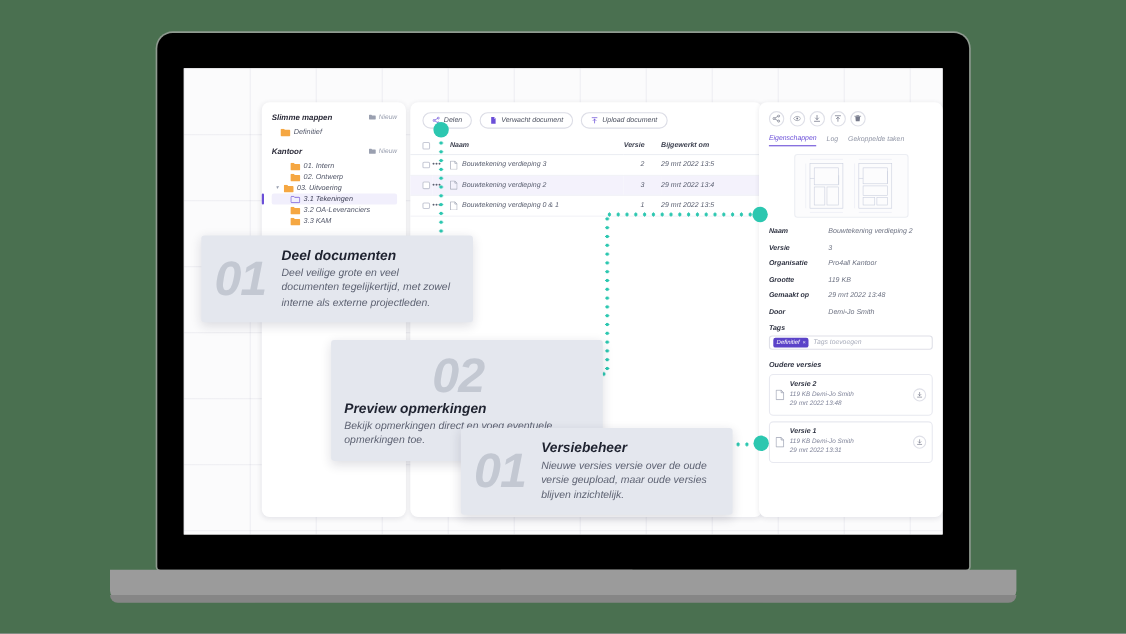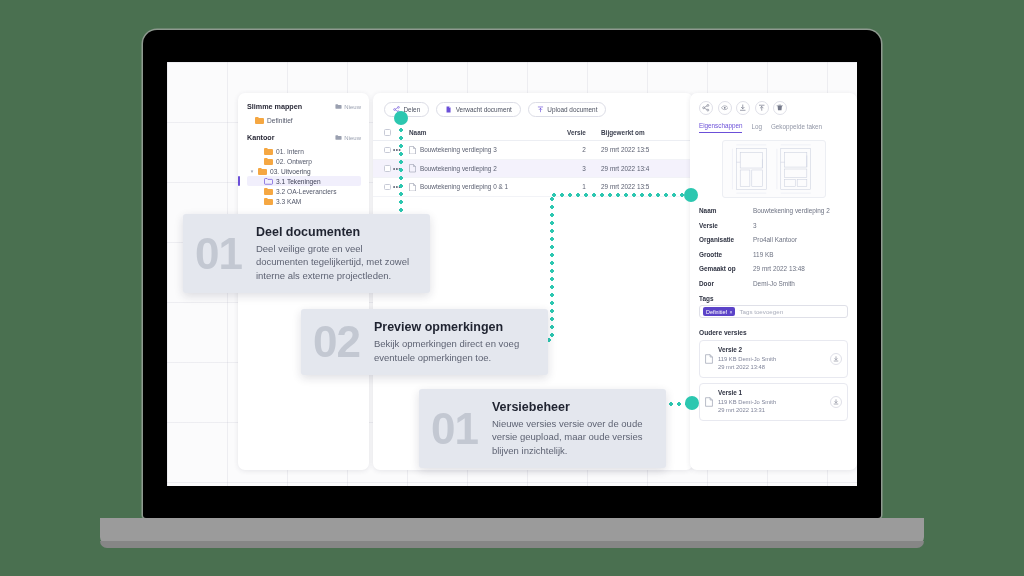--- a/index.html
+++ b/index.html
@@ -5,20 +5,21 @@
   * { box-sizing: border-box; margin: 0; padding: 0; }
   html, body {
     width: 1024px; height: 576px;
     overflow: hidden;
     font-family: "Liberation Sans", sans-serif;
   }
   #stage {
     position: relative;
     width: 1024px; height: 576px;
     background: #4a7050;
+    font-style: italic;
   }
 
   
   #laptop-lid {
     position: absolute;
     left: 143px; top: 30px;
     width: 738px; height: 488px;
     background: #000;
     border-radius: 14px 14px 3px 3px;
     box-shadow: 0 0 0 1.5px #8f9a90;
@@ -222,21 +223,21 @@
   }
   .callout-num {
     font-size: 44px; font-weight: bold; color: #c3c8d2;
     line-height: 1; letter-spacing: -1px;
     margin-right: 14px; flex: 0 0 auto;
   }
   .callout-title { font-size: 12.5px; font-weight: bold; color: #1f2330; margin-bottom: 3px; }
   .callout-body { font-size: 9.5px; color: #5e6373; line-height: 1.42; }
 
   #callout-1 { left: 183px; top: 214px; width: 247px; }
-  #callout-2 { left: 301px; top: 309px; width: 247px; }
+  #callout-2 { left: 301px; top: 309px; width: 247px; flex-direction: column; }
   #callout-3 { left: 419px; top: 389px; width: 247px; }
 </style>
 </head>
 <body>
 
 <div id="stage">
 
   <div id="laptop-lid"></div>
 
   <div id="laptop-screen">

